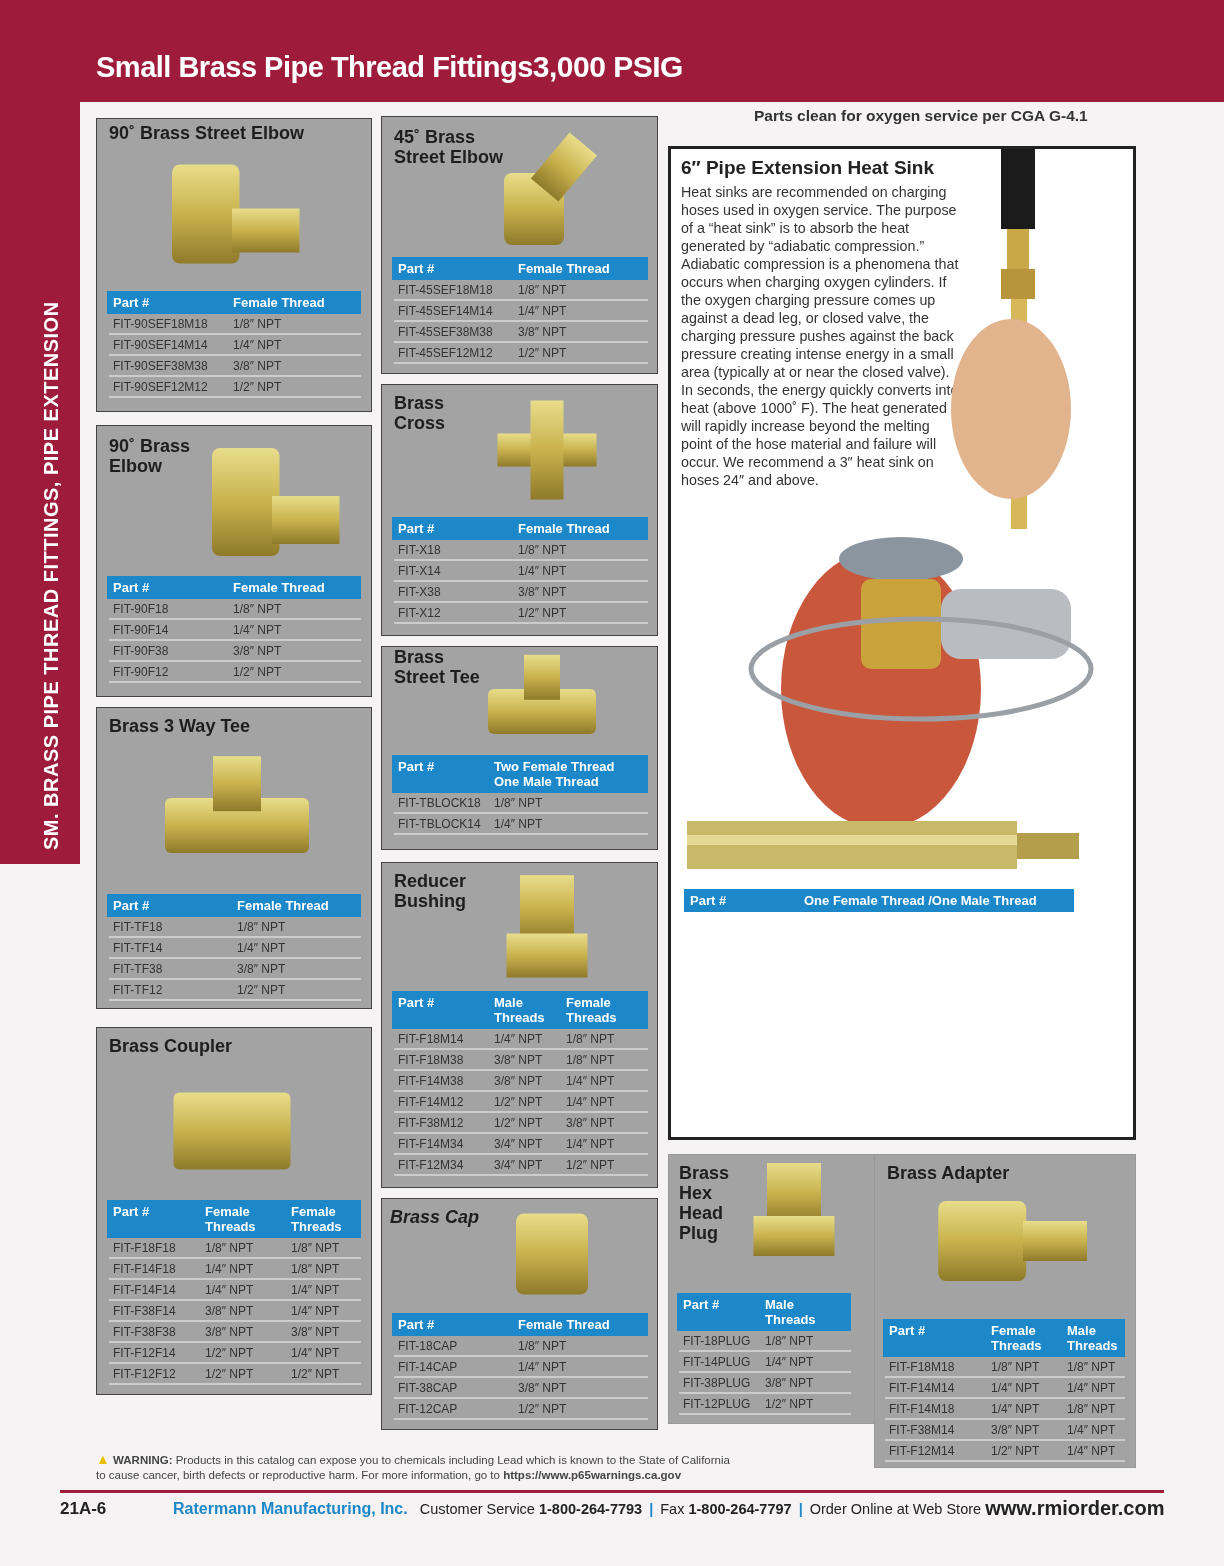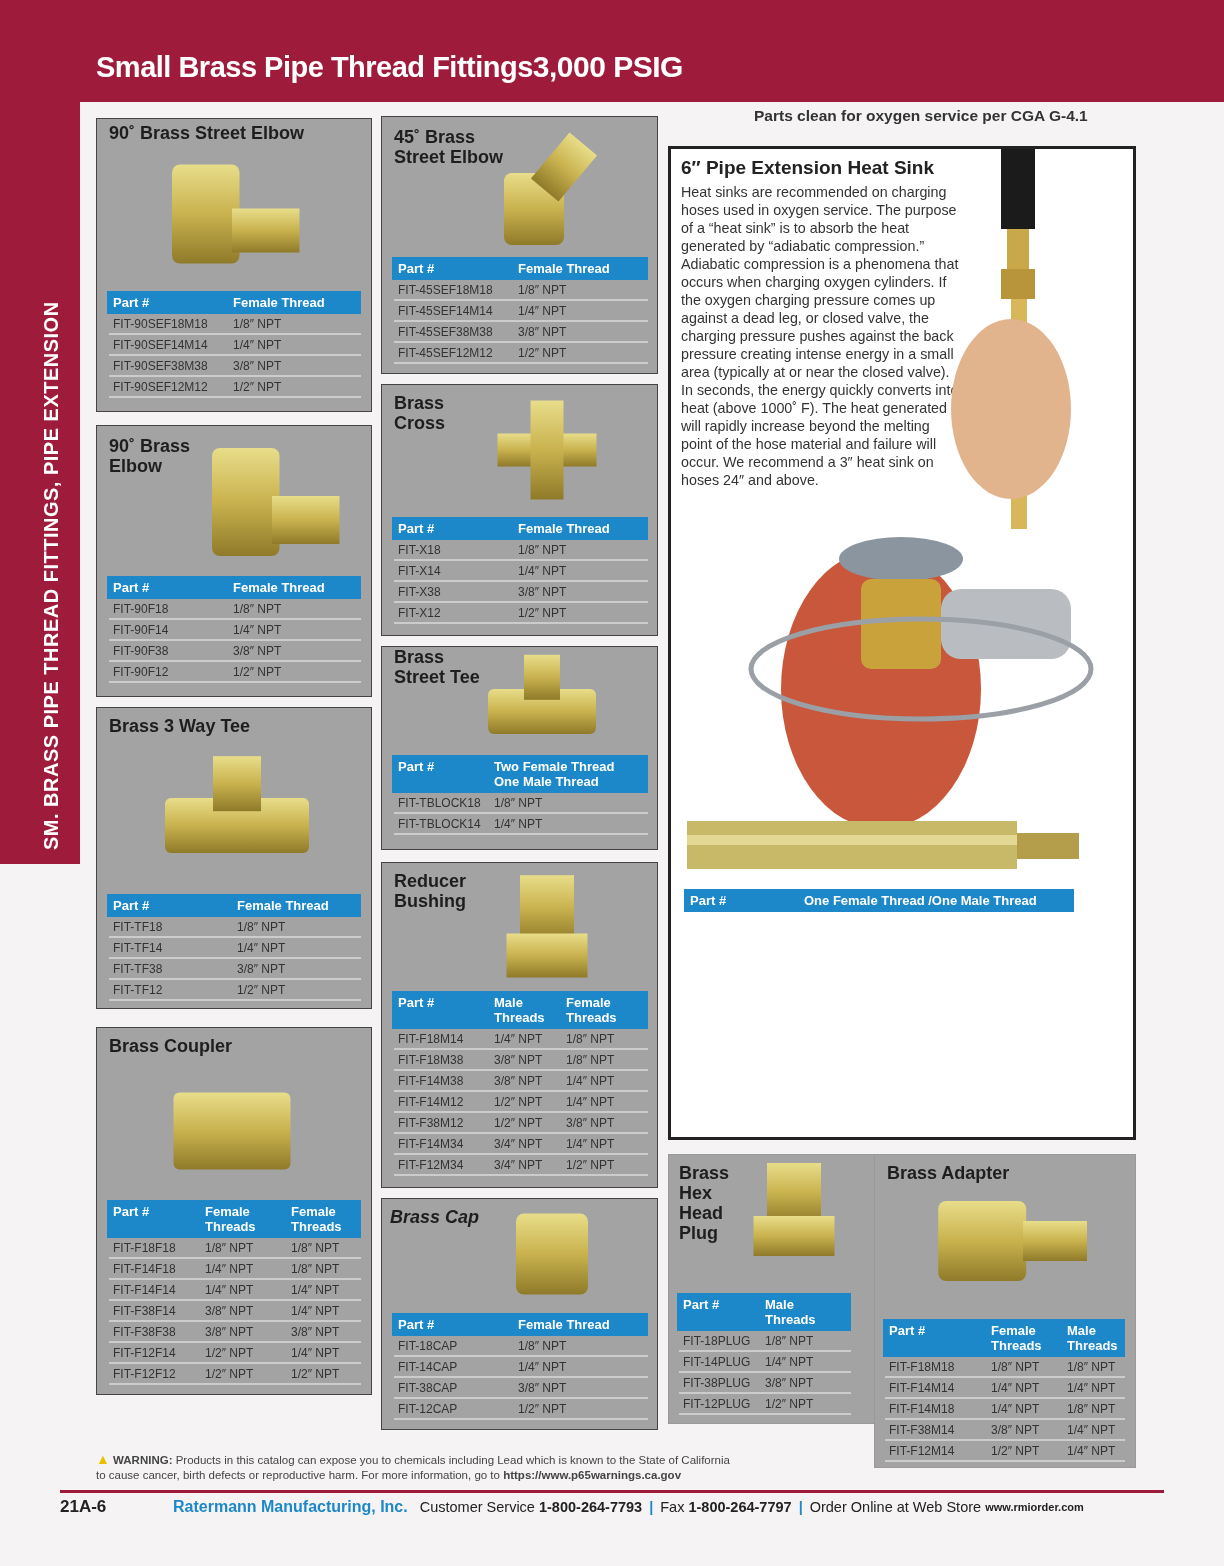--- a/index.html
+++ b/index.html
@@ -532,21 +532,21 @@
   <b>https://www.p65warnings.ca.gov</b>
 </div>
 <div class="footer-line"></div>
 <div class="footer">
   <span class="pg">21A-6</span>
   <span class="co">Ratermann Manufacturing, Inc.</span>
   <span>Customer Service</span>&nbsp;<b>1-800-264-7793</b>
   <span class="sep">|</span>
   <span>Fax</span>&nbsp;<b>1-800-264-7797</b>
   <span class="sep">|</span>
-  <span>Order Online at Web Store</span>&nbsp;<b style="font-size:11px">www.rmiorder.com</b>
+  <span>Order Online at Web Store</span>&nbsp;<b style="font-size:20px">www.rmiorder.com</b>
 </div>
 
 <div class="ptable" style="left: 684px; top: 889px; width: 390px;">
     <div class="head">
       <span style="flex:0 0 114px">Part #</span>
       <span style="flex:1">One Female Thread /One Male Thread</span>
     </div>
   </div>
 
 </body></html>

